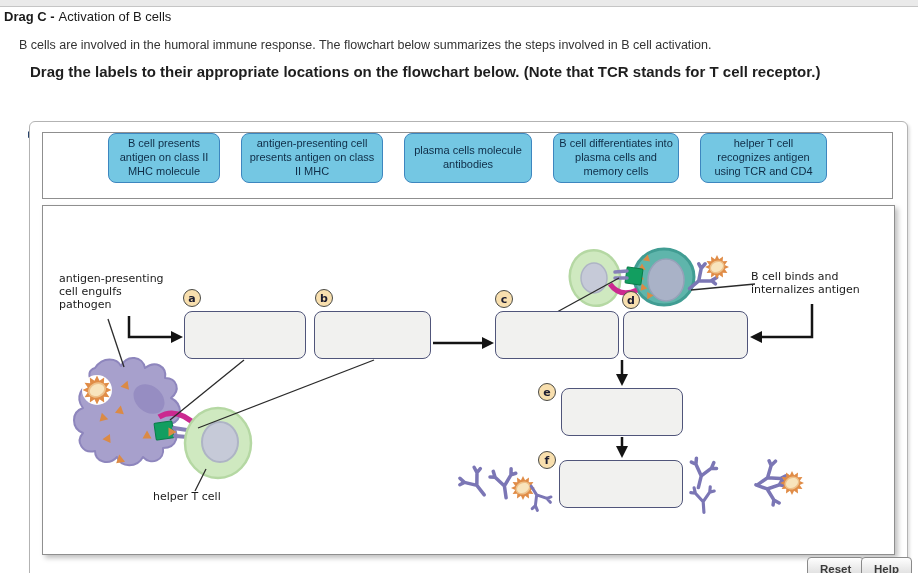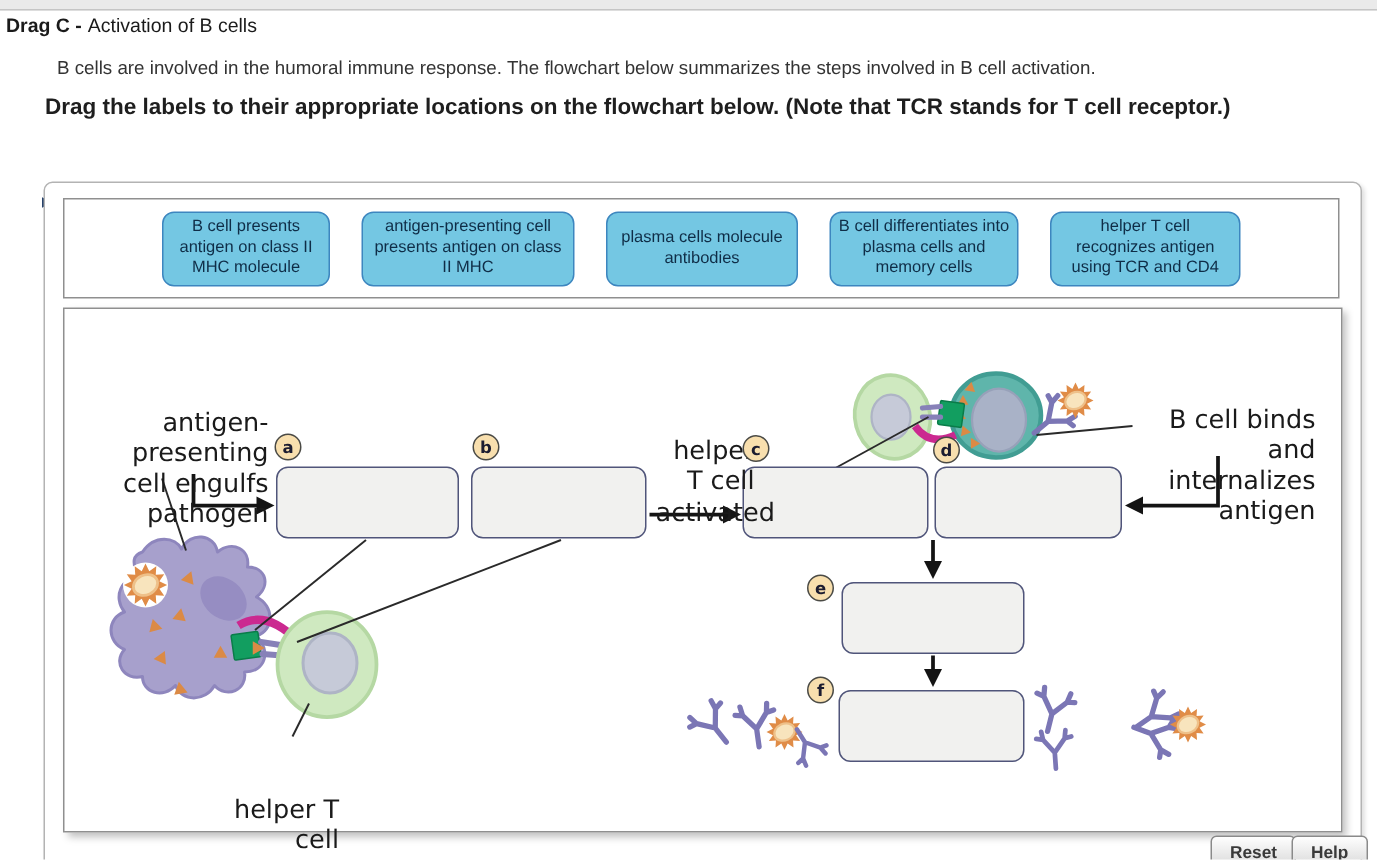--- a/index.html
+++ b/index.html
@@ -3,31 +3,31 @@
 <meta charset="utf-8">
 <style>
   html,body{margin:0;padding:0;}
   body{
     width:918px;height:573px;overflow:hidden;position:relative;
     background:#fff;font-family:"Liberation Sans",sans-serif;color:#222;
   }
   .topstrip{position:absolute;left:0;top:0;width:100%;height:6px;background:#eaeaea;border-bottom:1px solid #c5c5c5;}
   .part-title{position:absolute;left:4px;top:9px;font-size:13px;color:#1a1a1a;}
   .part-title .b{font-weight:bold;margin-right:4px;}
-  .intro1{position:absolute;left:38px;top:38px;font-size:12.5px;color:#333;text-align:center;}
+  .intro1{position:absolute;left:19px;top:38px;font-size:12.5px;color:#333;text-align:center;}
   .intro2{position:absolute;left:30px;top:63px;font-size:15px;font-weight:bold;color:#1e1e1e;}
   .hints-row{position:absolute;left:28px;top:91px;font-size:13px;margin-top:36px;}
   .hints-tri{display:inline-block;color:#16335f;font-size:9px;vertical-align:2px;margin-right:5px;}
   .hints-link{color:#0f3e97;font-weight:bold;text-decoration:underline;cursor:pointer;}
 
   .outer-panel{position:absolute;left:29px;top:121px;width:877px;height:470px;
     border:1px solid #b3b3b3;border-radius:6px;background:#fff;box-shadow:2px 2px 3px rgba(0,0,0,.12);}
 
   .label-tray{position:absolute;left:42px;top:132px;width:851px;height:67px;box-sizing:border-box;
-    border:1px solid #8f8f8f;background:#fff;display:flex;align-items:center;justify-content:center;gap:21px;}
+    border:1px solid #8f8f8f;background:#fff;display:flex;align-items:flex-start;justify-content:center;gap:21px;}
   .chip{background:#74c7e3;border:1.5px solid #3d86bf;border-radius:8px;color:#0f2d47;
     font-size:11px;line-height:1.25;text-align:center;height:50px;box-sizing:border-box;
     display:flex;align-items:center;justify-content:center;padding:3px 5px;cursor:grab;}
   .cw1{width:112px}.cw2{width:142px}.cw3{width:128px}.cw4{width:122px}.cw5{width:126px}.cw6{width:127px}
 
   .canvas{position:absolute;left:42px;top:205px;width:851px;height:348px;box-sizing:content-box;
     border:1px solid #8f8f8f;background:#fff;box-shadow:3px 3px 5px rgba(0,0,0,.25);}
   .canvas svg{position:absolute;left:0;top:0;}
 
   .dropbox{position:absolute;background:#f1f1ef;border:1px solid #50557a;border-radius:8px;box-sizing:border-box;}
@@ -37,26 +37,26 @@
   .db-d{left:580px;top:105px;width:125px;height:48px;}
   .db-e{left:518px;top:182px;width:122px;height:48px;}
   .db-f{left:516px;top:254px;width:124px;height:48px;}
 
   .badge{position:absolute;width:18px;height:18px;box-sizing:border-box;border-radius:50%;
     background:#f8dfae;border:1px solid #4a4a45;color:#1c1c30;font-weight:bold;font-size:11px;
     font-family:"DejaVu Sans",sans-serif;display:flex;align-items:center;justify-content:center;z-index:5;}
   .bg-a{left:140px;top:83px;}.bg-b{left:272px;top:83px;}.bg-c{left:452px;top:84px;}
   .bg-d{left:579px;top:85px;}.bg-e{left:495px;top:177px;}.bg-f{left:495px;top:245px;}
 
-  .ann{position:absolute;font-family:"DejaVu Sans",sans-serif;font-size:17px;color:#1a1a1a;
-    text-align:right;line-height:1.2;}
+  .ann{position:absolute;font-family:"DejaVu Sans",sans-serif;font-size:11px;color:#1a1a1a;
+    text-align:left;line-height:1.2;}
   .ann-apc{left:16px;top:66px;width:120px;}
   .ann-helper{left:394px;top:85px;width:66px;}
   .ann-binds{left:708px;top:64px;width:126px;}
-  .ann-tcell{left:98px;top:284px;width:85px;margin-top:40px;}
+  .ann-tcell{left:110px;top:284px;width:85px;}
 
   .btn{position:absolute;top:557px;height:24px;padding:3px 12px;font-size:11.5px;font-weight:bold;color:#3a3a3a;
     border:1px solid #8a8a8a;border-radius:4px;background:linear-gradient(#fefefe,#d5d5d5);cursor:pointer;}
   .btn-reset{left:807px;}
   .btn-help{left:861px;}
 </style>
 </head>
 <body>
 
 <div class="topstrip"></div>
@@ -196,25 +196,20 @@
   <div class="badge bg-c">c</div>
   <div class="badge bg-d">d</div>
   <div class="badge bg-e">e</div>
   <div class="badge bg-f">f</div>
 
   <div class="ann ann-apc">
     <div>antigen-presenting</div>
     <div>cell engulfs</div>
     <div>pathogen</div>
   </div>
-  <div class="ann ann-helper">
-    <div>helper</div>
-    <div>T cell</div>
-    <div>activated</div>
-  </div>
   <div class="ann ann-binds">
     <div>B cell binds and</div>
     <div>internalizes antigen</div>
   </div>
   <div class="ann ann-tcell">helper T cell</div>
 </div>
 
 <button class="btn btn-reset">Reset</button>
 <button class="btn btn-help">Help</button>
 

